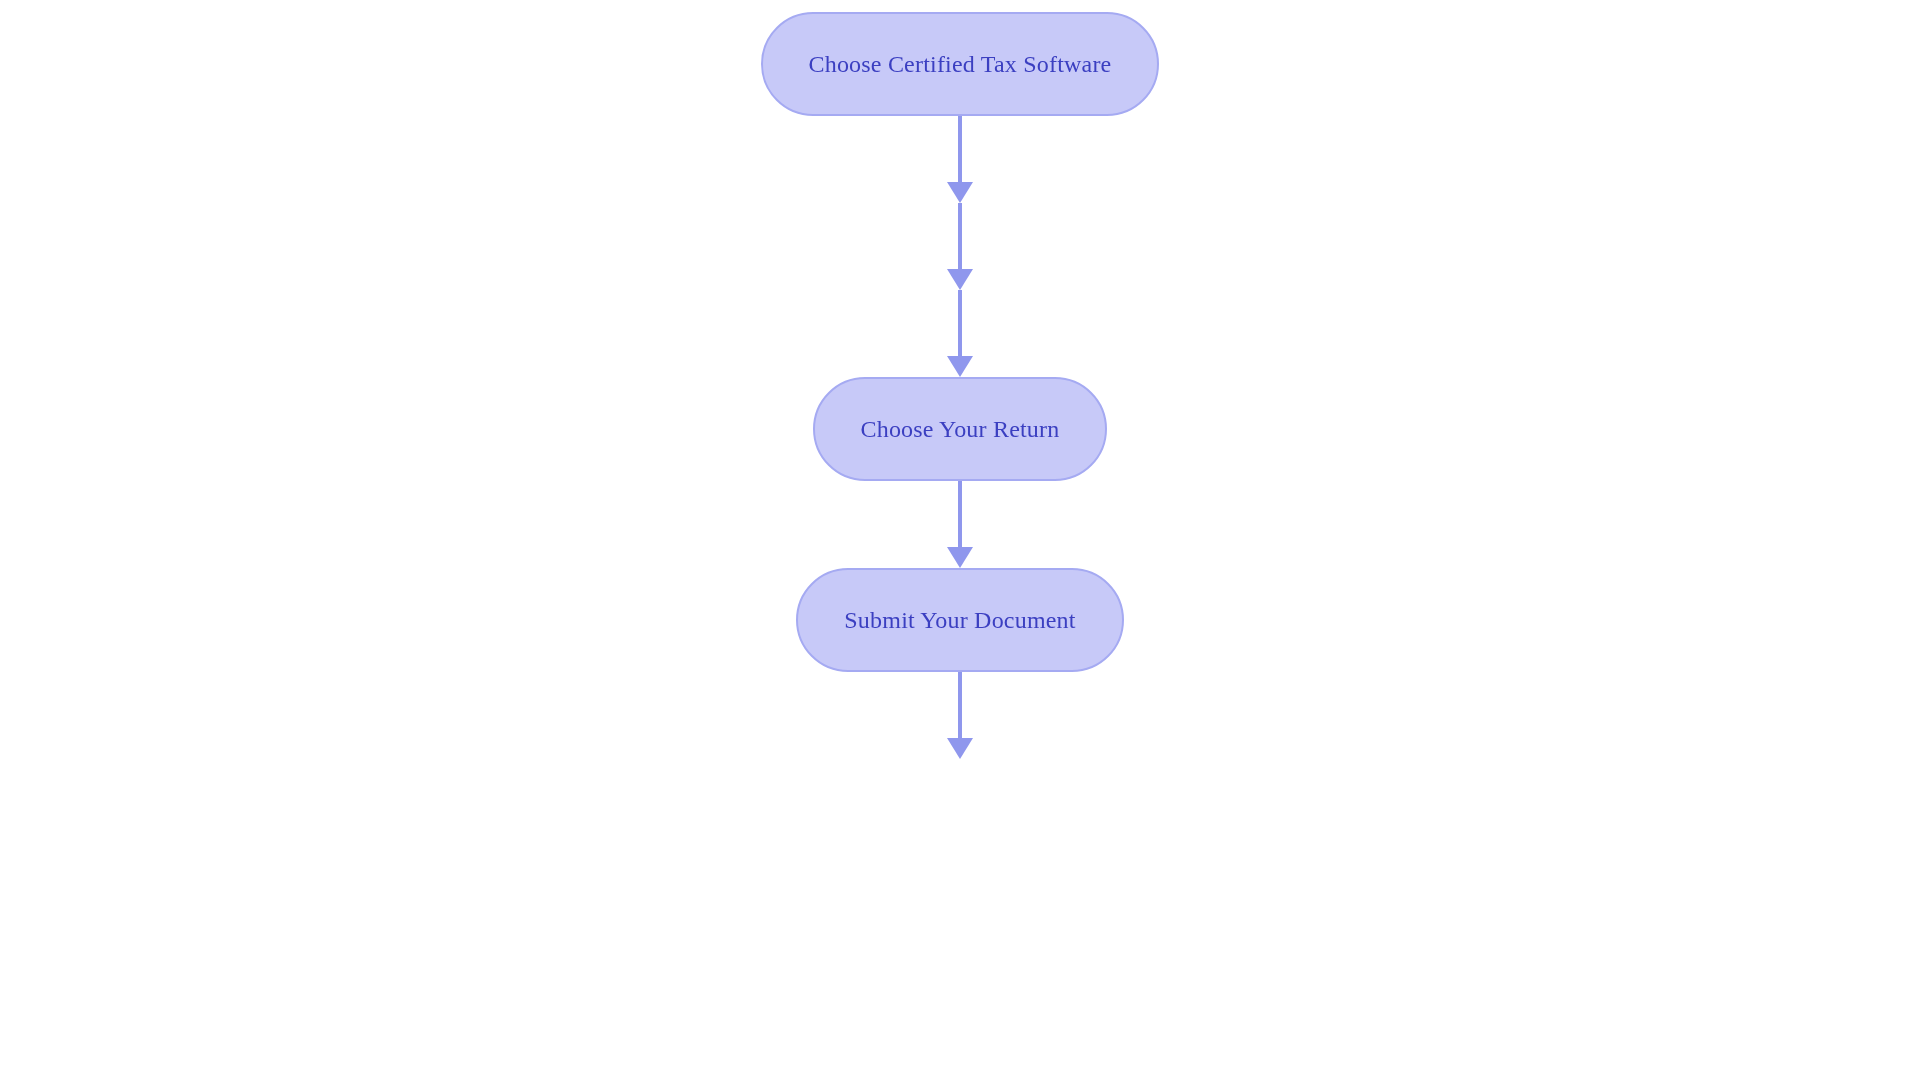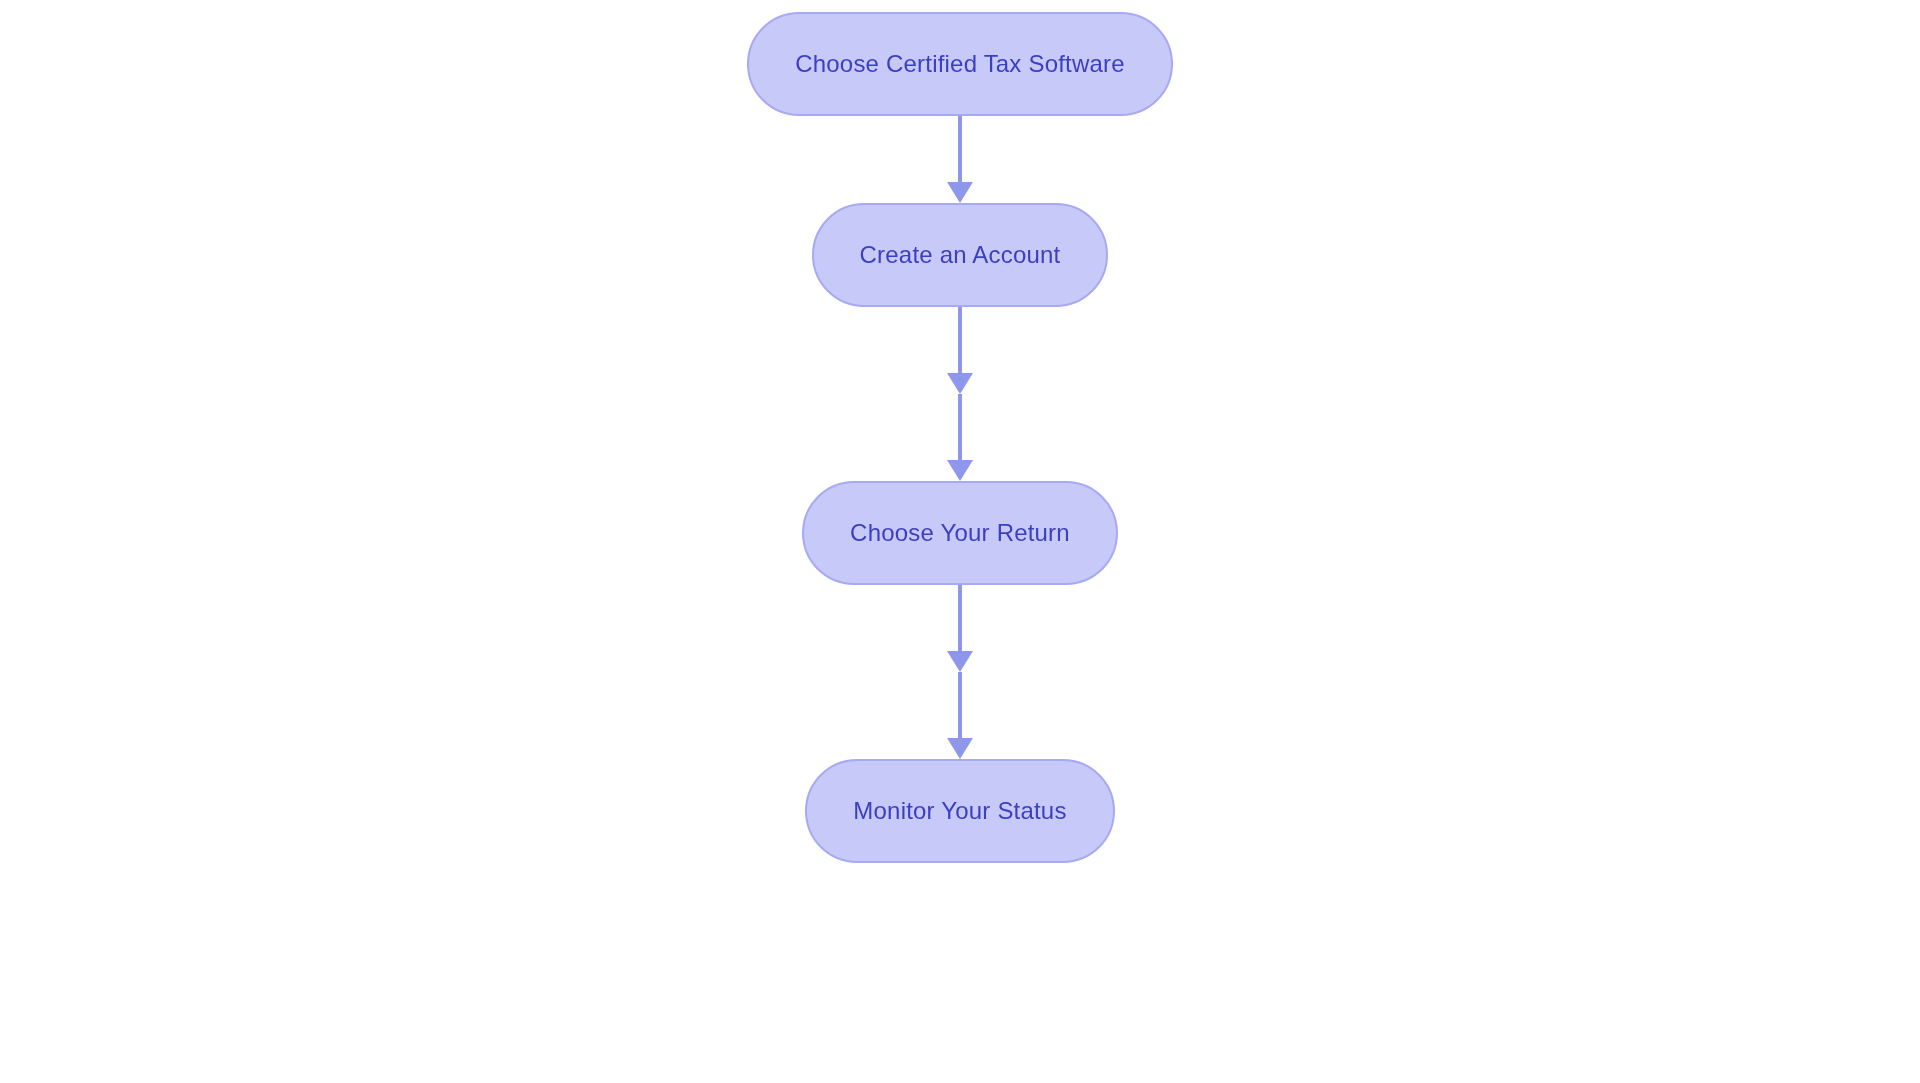--- a/index.html
+++ b/index.html
@@ -2,21 +2,21 @@
 <html style="--background: #ffffff; --node-fill: #c7c9f8; --node-border: #a5aaf2; --node-text: #3b3fc1; --arrow: #8f97ed;"><head>
 <meta charset="utf-8">
 <style>
   :root {
     --background: #ffffff;
     --node-fill: #c7c9f8;
     --node-border: #a5aaf2;
     --node-text: #3b3fc1;
     --arrow: #8f97ed;
   }
-  * { margin: 0; padding: 0; box-sizing: border-box; }
+  * { margin: 0; padding: 0; box-sizing: border-box; font-family: Liberation Serif, serif; }
   html, body {
     width: 1920px;
     height: 1083px;
     background: var(--background);
     font-family: "Liberation Sans", sans-serif;
     overflow: hidden;
   }
   .canvas {
     width: 1920px;
     height: 1083px;
@@ -73,23 +73,20 @@
 
     <div class="flow-node">
       <span>Choose Certified Tax Software</span>
     </div>
 
     <div class="flow-connector">
       <span class="arrow-line"></span>
       <span class="arrow-head"></span>
     </div>
 
-    <div class="flow-node">
-      <span>Create an Account</span>
-    </div>
 
     <div class="flow-connector">
       <span class="arrow-line"></span>
       <span class="arrow-head"></span>
     </div>
 
 
     <div class="flow-connector">
       <span class="arrow-line"></span>
       <span class="arrow-head"></span>
@@ -97,24 +94,24 @@
 
     <div class="flow-node">
       <span>Choose Your Return</span>
     </div>
 
     <div class="flow-connector">
       <span class="arrow-line"></span>
       <span class="arrow-head"></span>
     </div>
 
+    <div class="flow-node">
+      <span>Submit Your Document</span>
+    </div>
 
     <div class="flow-connector">
       <span class="arrow-line"></span>
       <span class="arrow-head"></span>
     </div>
 
-    <div class="flow-node">
-      <span>Monitor Your Status</span>
-    </div>
 
   </div>
 </div>
 
 </body></html>

